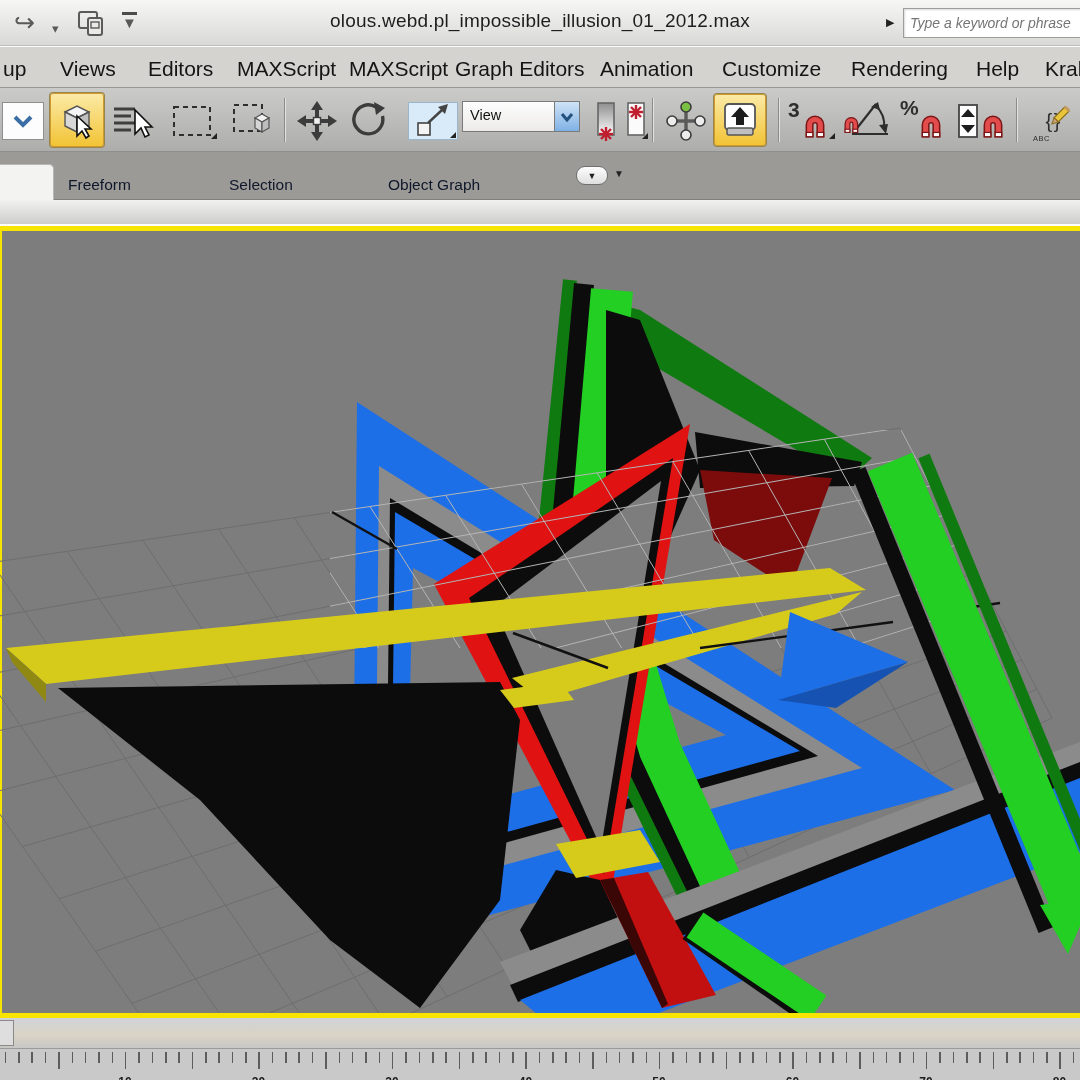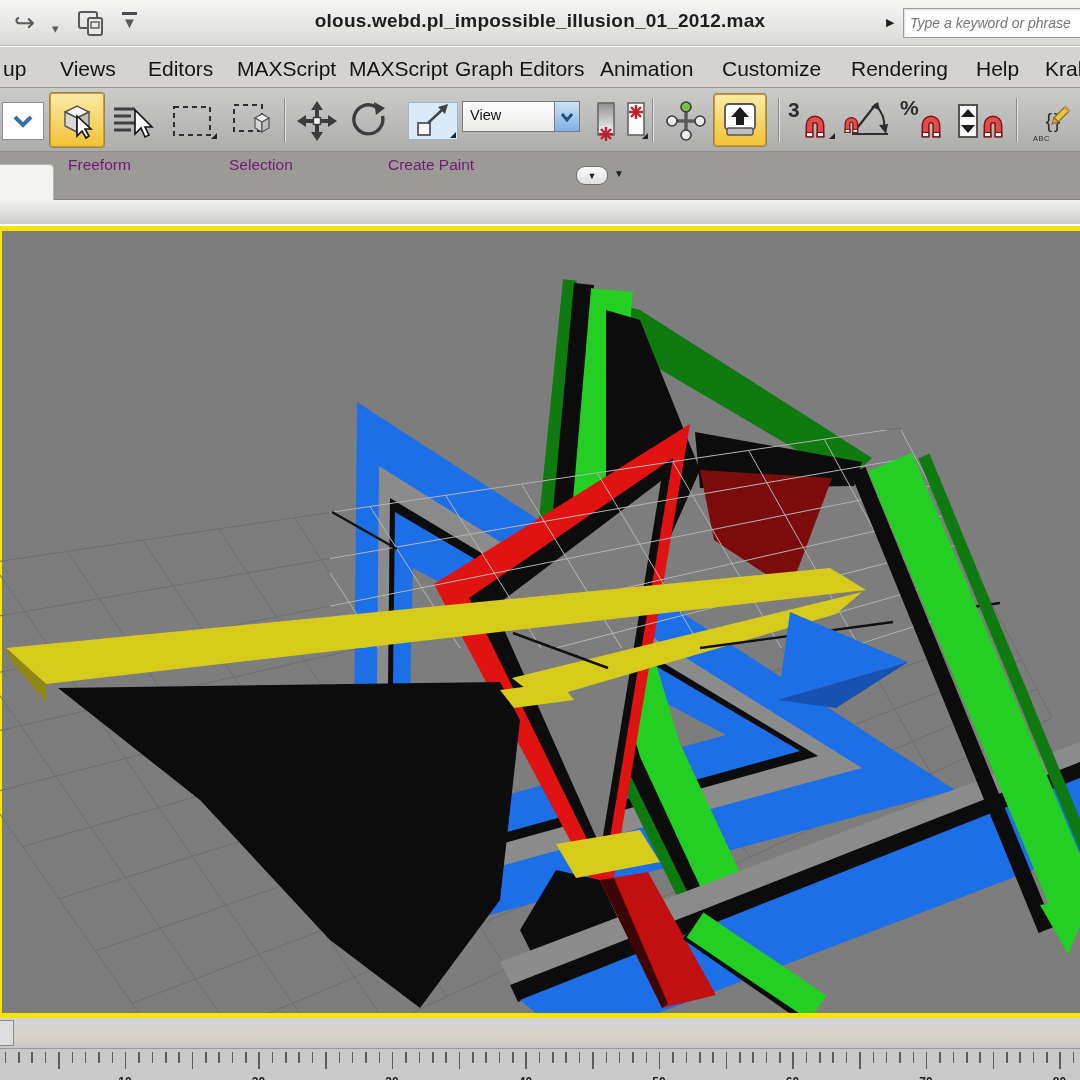--- a/index.html
+++ b/index.html
@@ -5,21 +5,21 @@
   :root{
     --vpbg:#7d7d7d; --border-yel:#f7e400; --gridline:#6e6e6e; --gridover:#b5b5b5;
     --blue:#1d6fe8; --green:#22cf22; --dgreen:#0f7a0f; --red:#e01212; --dred:#7c0c0c;
     --yellow:#d6cb1b; --dyellow:#8f8813; --bevel:#0c0c0c; --igray:#8b8b8b;
   }
   *{margin:0;padding:0;box-sizing:border-box}
   html,body{width:1080px;height:1080px;overflow:hidden;font-family:"Liberation Sans",sans-serif;background:#c9c9c9}
   
   .titlebar{position:relative;height:46px;background:linear-gradient(#f6f6f5,#d9d9d6);border-bottom:1px solid #bdbdba}
   .qat-icon{position:absolute;top:9px;color:#5a5a5a;font-size:25px;line-height:26px;cursor:default}
-  .title-text{position:absolute;left:0;right:0;top:10px;text-align:center;font-weight:bold;font-size:19px;color:#1e1e1e;letter-spacing:.2px}
+  .title-text{position:absolute;left:0;right:0;top:10px;text-align:center;font-weight:normal;font-size:19px;color:#1e1e1e;letter-spacing:.2px}
   .search-wrap{position:absolute;top:8px;left:903px;width:190px;height:30px;background:#fff;border:1px solid #9d9d9d;box-shadow:inset 1px 1px 2px rgba(0,0,0,.15)}
   .search-wrap input{width:100%;height:100%;border:0;outline:none;font-style:italic;color:#7d7d7d;font-size:14px;padding:0 6px;font-family:"Liberation Sans",sans-serif;background:transparent}
   .search-go{position:absolute;top:16px;left:886px;font-size:11px;color:#222}
   
   .menubar{position:relative;height:42px;background:#d5d3cf;border-top:1px solid #fbfbfa;border-bottom:1px solid #97978f}
   .menu-item{position:absolute;top:10px;font-size:21px;color:#141414;cursor:default;white-space:nowrap}
   
   .toolbar{position:relative;height:64px;background:linear-gradient(#cbcbc9,#adadab);border-bottom:1px solid #8f8f8d}
   .tb{position:absolute;top:14px;width:40px;height:38px;display:flex;align-items:center;justify-content:center}
   .tb svg{display:block}
@@ -28,21 +28,21 @@
   .flyout{position:absolute;right:1px;bottom:1px;width:0;height:0;border-left:6px solid transparent;border-bottom:6px solid #222}
   .combo{position:absolute;top:13px;left:462px;width:118px;height:31px;border:1px solid #7a7a7a;background:#fff;display:flex}
   .combo .field{flex:1;font-size:14.5px;color:#111;padding:5px 0 0 7px;background:linear-gradient(#fdfdfd,#ecebe9)}
   .combo .drop{width:25px;background:linear-gradient(#cfe3f6,#7fb1e4);border-left:1px solid #7a7a7a;display:flex;align-items:center;justify-content:center}
   .snap-num{font-size:21px;color:#2e2e2e;font-weight:bold}
   .sets-brace{font-size:20px;color:#2e2e2e;letter-spacing:-2px}
   .sets-abc{position:absolute;left:9px;bottom:-3px;font-size:7.5px;color:#2e2e2e;letter-spacing:.5px}
   
   .ribbon{position:relative;height:48px;background:#9b9a97;border-bottom:1px solid #807f7c}
   .ribbon-stub{position:absolute;left:-22px;top:12px;width:76px;height:36px;background:#f3f3f1;border-radius:5px 5px 0 0;border:1px solid #b7b7b5;border-bottom:0}
-  .ribbon-tab{position:absolute;top:4px;font-size:15.5px;color:#701a75;cursor:default}
+  .ribbon-tab{position:absolute;top:24px;font-size:15.5px;color:#0f172a;cursor:default}
   .ribbon-min{position:absolute;left:576px;top:14px;width:32px;height:19px;background:linear-gradient(#fdfdfd,#dedede);border:1px solid #6f6f6f;border-radius:9px;display:flex;align-items:center;justify-content:center;font-size:9px;color:#222}
   .ribbon-caret{position:absolute;left:614px;top:16px;font-size:10px;color:#222}
   
   .lightband{height:26px;background:linear-gradient(#f1f1f0,#cdcdcb);border-bottom:2px solid #fdfdfc}
   .vp-border{height:5px;background:var(--border-yel)}
   
   .viewport{position:relative;height:782px;background:var(--vpbg);border-left:2px solid var(--border-yel)}
   .viewport svg{position:absolute;left:-2px;top:0;width:1080px;height:782px}
   .f-blue{fill:var(--blue)} .f-green{fill:var(--green)} .f-dgreen{fill:var(--dgreen)}
   .f-red{fill:var(--red)} .f-dred{fill:var(--dred)} .f-yel{fill:var(--yellow)}
@@ -292,21 +292,21 @@
       </g>
     </svg>
     <span class="sets-abc">ABC</span>
   </div>
 </div>
 
 <div class="ribbon">
   <div class="ribbon-stub"></div>
   <span class="ribbon-tab" style="left:68px">Freeform</span>
   <span class="ribbon-tab" style="left:229px">Selection</span>
-  <span class="ribbon-tab" style="left:388px">Create Paint</span>
+  <span class="ribbon-tab" style="left:388px">Object Graph</span>
   <div class="ribbon-min">▼</div>
   <span class="ribbon-caret">▼</span>
 </div>
 
 <div class="lightband"></div>
 <div class="vp-border"></div>
 
 <div class="viewport">
   <svg viewBox="0 231 1080 782" preserveAspectRatio="none">
     <defs>

